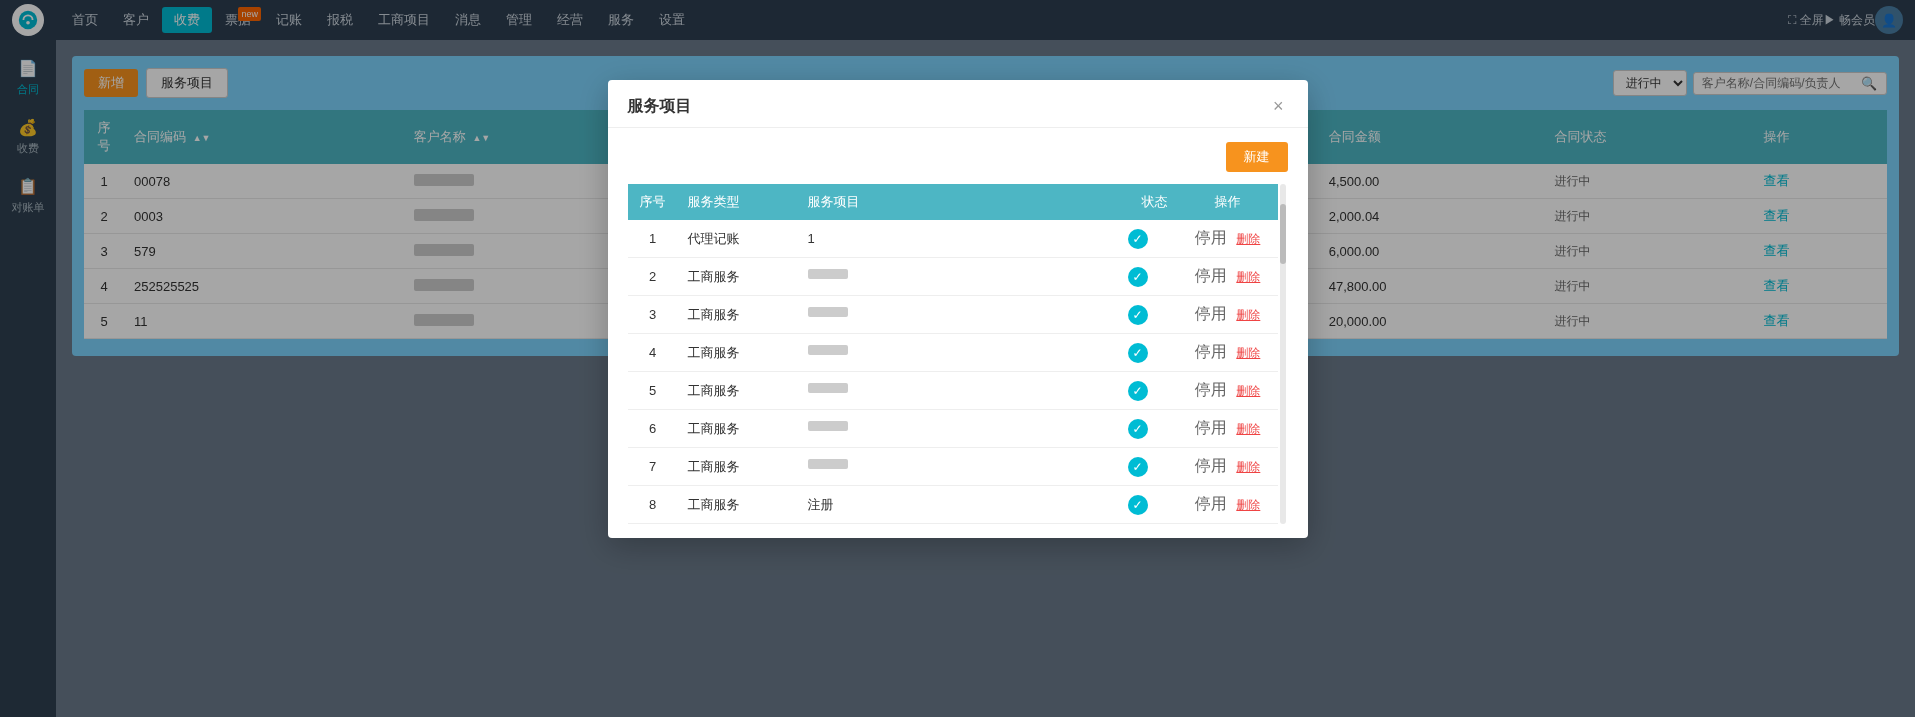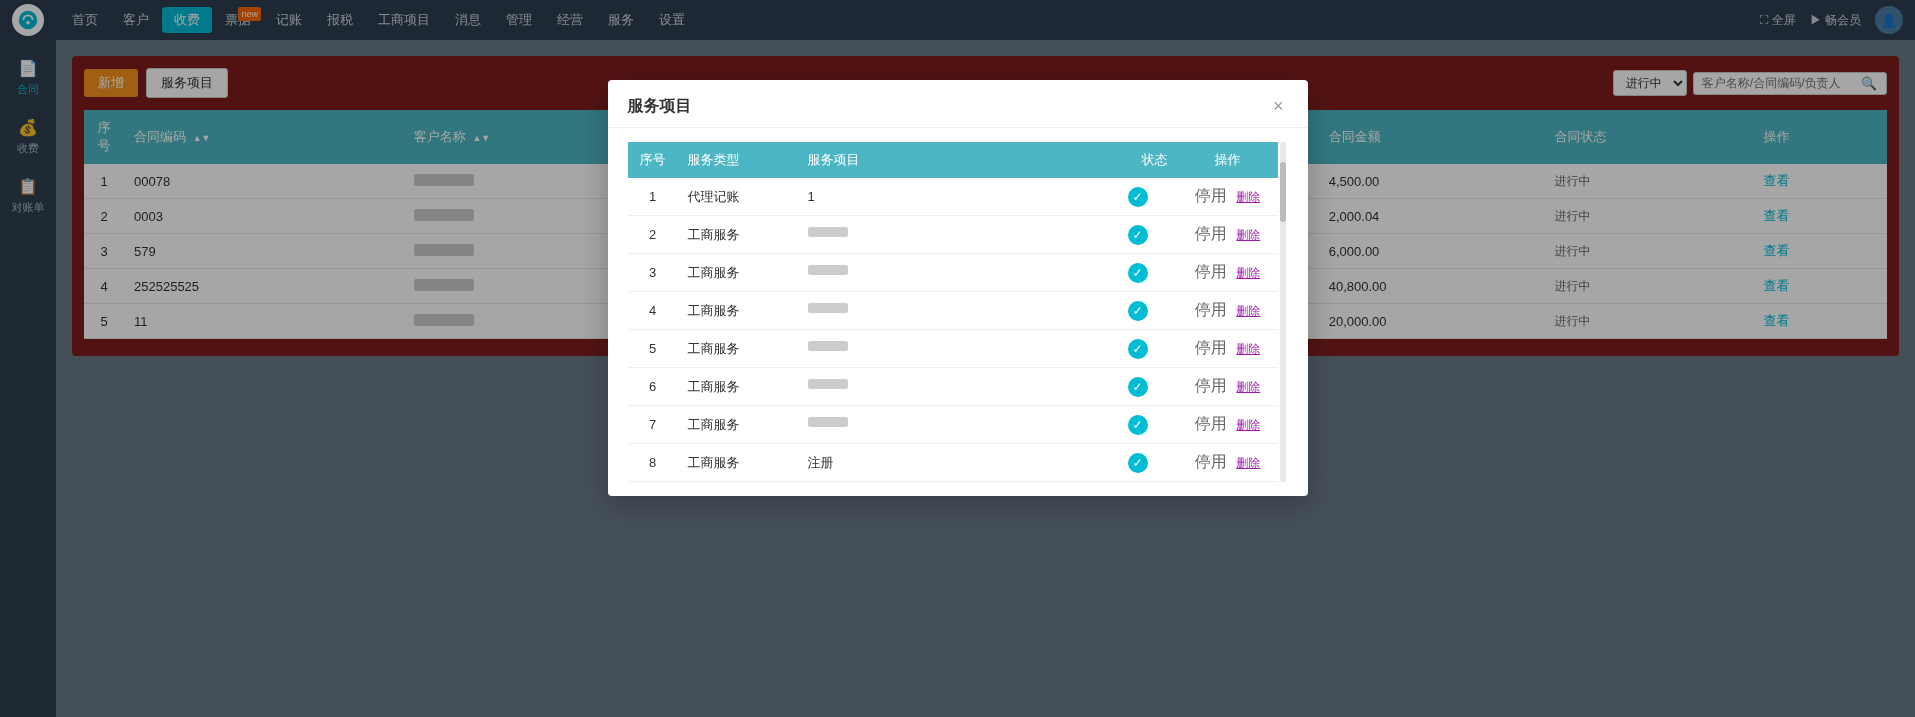--- a/index.html
+++ b/index.html
@@ -23,21 +23,21 @@
       border-radius: 3px; font-size: 13px; position: relative;
       white-space: nowrap;
     }
     .nav-item.active { background: #00bcd4; color: #fff; }
     .nav-item .badge {
       position: absolute; top: 0; right: 2px;
       background: #f60; color: #fff; font-size: 9px;
       padding: 0 3px; border-radius: 2px; line-height: 14px;
     }
     .top-nav-right {
-      display: flex; align-items: center; gap: 14px; color: #cdd6df;
+      display: flex; align-items: center; color: #cdd6df;
     }
     .top-nav-right .avatar {
       width: 28px; height: 28px; border-radius: 50%;
       background: #4a7fa5; display: flex; align-items: center; justify-content: center;
       color: #fff; font-size: 13px;
     }
     .top-nav-right span { font-size: 12px; cursor: pointer; }
 
     
     .left-sidebar {
@@ -59,21 +59,21 @@
 
     
     .main-content {
       margin-top: 40px; margin-left: 56px;
       padding: 16px; min-height: calc(100vh - 40px);
       background: #6b7a8a;
     }
 
     
     .panel {
-      background: #7f1d1d; border-radius: 4px;
+      background: #7dd3fc; border-radius: 4px;
       padding: 12px; min-height: 300px;
     }
     .panel-toolbar {
       display: flex; align-items: center; gap: 8px; margin-bottom: 12px;
     }
     .btn-new-orange {
       background: #f7931e; color: #fff; border: none;
       padding: 5px 14px; border-radius: 3px; cursor: pointer; font-size: 13px;
     }
     .btn-service {
@@ -156,21 +156,21 @@
     .modal-table tbody td { padding: 8px 10px; font-size: 13px; color: #333; }
     .status-check {
       display: inline-flex; align-items: center; justify-content: center;
       width: 20px; height: 20px; border-radius: 50%; background: #00bcd4; color: #fff; font-size: 12px;
     }
     .btn-stop {
       background: none; border: none; color: #666; cursor: pointer; font-size: 16px;
       margin-right: 6px;
     }
     .btn-delete {
-      background: none; border: none; color: #a21caf; cursor: pointer; font-size: 12px;
+      background: none; border: none; color: #ef4444; cursor: pointer; font-size: 12px;
       text-decoration: underline;
     }
     .blurred-sm {
       background: #ccc; color: transparent; border-radius: 2px;
       display: inline-block; height: 10px; min-width: 40px;
     }
   </style>
 </head>
 <body>
 
@@ -283,21 +283,21 @@
     <td>6,000.00</td>
     <td><span class="status-badge">进行中</span></td>
     <td><span class="col-action">查看</span></td>
   </tr>
           <tr>
     <td class="col-seq">4</td>
     <td>252525525</td>
     <td><span class="blurred">          </span></td>
     <td>一般纳税人...</td>
     <td>201807-202403</td>
-    <td>40,800.00</td>
+    <td>47,800.00</td>
     <td><span class="status-badge">进行中</span></td>
     <td><span class="col-action">查看</span></td>
   </tr>
           <tr>
     <td class="col-seq">5</td>
     <td>11</td>
     <td><span class="blurred">          </span></td>
     <td>小规模记账</td>
     <td>202303-202402</td>
     <td>20,000.00</td>
@@ -309,20 +309,23 @@
   </div>
 </main>
 
 <div class="overlay">
   <div class="modal">
     <div class="modal-header">
       <span class="modal-title">服务项目</span>
       <button class="modal-close">×</button>
     </div>
     <div class="modal-body">
+      <div class="modal-toolbar">
+        <button class="btn-new-yellow">新建</button>
+      </div>
       <div style="display:flex;flex:1;overflow:hidden;">
         <div class="modal-table-wrap" style="flex:1;">
           <table class="modal-table">
             <thead>
               <tr>
                 <th style="width:50px;text-align:center;">序号</th>
                 <th style="width:120px;">服务类型</th>
                 <th>服务项目</th>
                 <th style="width:80px;text-align:right;">状态</th>
                 <th style="width:100px;text-align:center;">操作</th>

